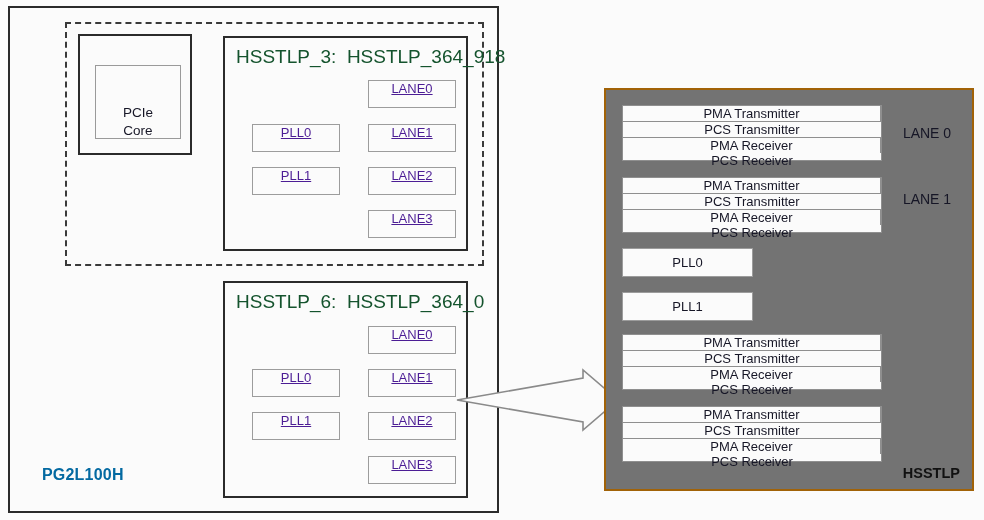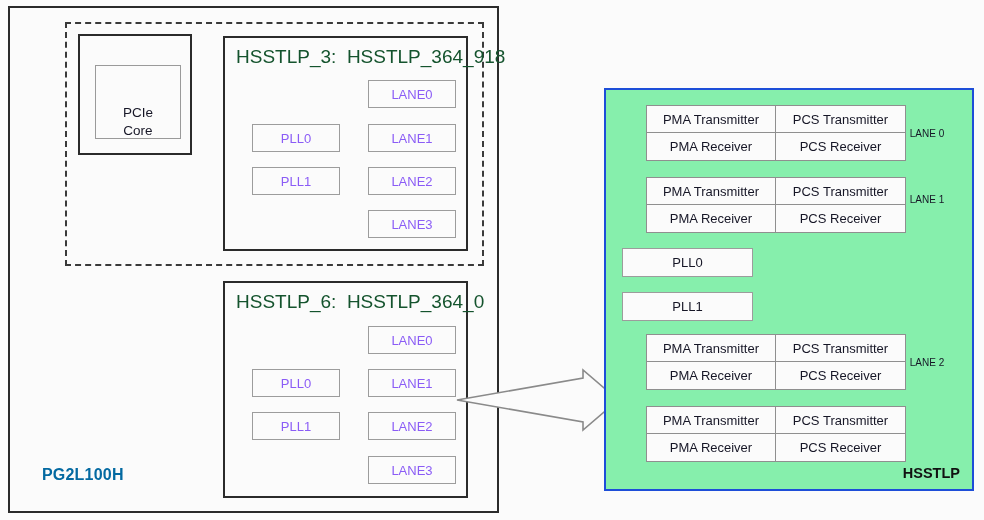--- a/index.html
+++ b/index.html
@@ -72,65 +72,65 @@
     font-size: 19px;
     color: #14532d;
     white-space: pre;
   }
 
   
   .subbox {
     border: 1.2px solid #9c9c9c;
     background: #fbfbfb;
     display: flex;
-    align-items: center;
+    align-items: flex-start;
     justify-content: center;
     font-size: 13px;
-    color: #8b5cf6;
+    color: #4c1d95;
+    text-decoration: underline;
   }
 
   
   .chip-name {
     left: 42px; top: 466px;
     font-size: 16px;
     font-weight: bold;
     color: #0369a1;
     letter-spacing: 0.2px;
   }
 
   
   .detail-panel {
     left: 604px; top: 88px;
     width: 370px; height: 403px;
-    border: 2px solid #1d4ed8;
-    background: #86efac;
+    border: 2px solid #a16207;
+    background: #737373;
   }
   .lane-group {
     border: 1.2px solid #8f8f8f;
     background: #fbfbfb;
     display: grid;
-    grid-template-columns: 1fr 1fr;
+    grid-template-columns: 1fr;
     grid-template-rows: 1fr 1fr;
-    margin-left: 24px;
   }
   .lane-cell {
     display: flex;
     align-items: center;
     justify-content: center;
     font-size: 13px;
     color: #161626;
     border-right: 1.2px solid #8f8f8f;
     border-bottom: 1.2px solid #8f8f8f;
     box-sizing: border-box;
   }
   .lane-cell.col-last { border-right: none; }
   .lane-cell.row-last { border-bottom: none; }
 
   .lane-title {
-    font-size: 10px;
+    font-size: 14px;
     color: #161626;
     display: flex;
     align-items: center;
     justify-content: center;
   }
   .pll-wide {
     border: 1.2px solid #9c9c9c;
     background: #fbfbfb;
     display: flex;
     align-items: center;
@@ -240,21 +240,20 @@
   <div class="abs pll-wide" style="left:622px; top:292px; width:131px; height:29px;">
     <span>PLL1</span>
   </div>
 
   <div class="abs lane-group" style="left:622px; top:334px; width:260px; height:56px;">
     <div class="lane-cell">PMA Transmitter</div>
     <div class="lane-cell col-last">PCS Transmitter</div>
     <div class="lane-cell row-last">PMA Receiver</div>
     <div class="lane-cell col-last row-last">PCS Receiver</div>
   </div>
-  <div class="abs lane-title" style="left:890px; top:334px; width:74px; height:56px;">LANE 2</div>
 
   <div class="abs lane-group" style="left:622px; top:406px; width:260px; height:56px;">
     <div class="lane-cell">PMA Transmitter</div>
     <div class="lane-cell col-last">PCS Transmitter</div>
     <div class="lane-cell row-last">PMA Receiver</div>
     <div class="lane-cell col-last row-last">PCS Receiver</div>
   </div>
 
 </div>
 

